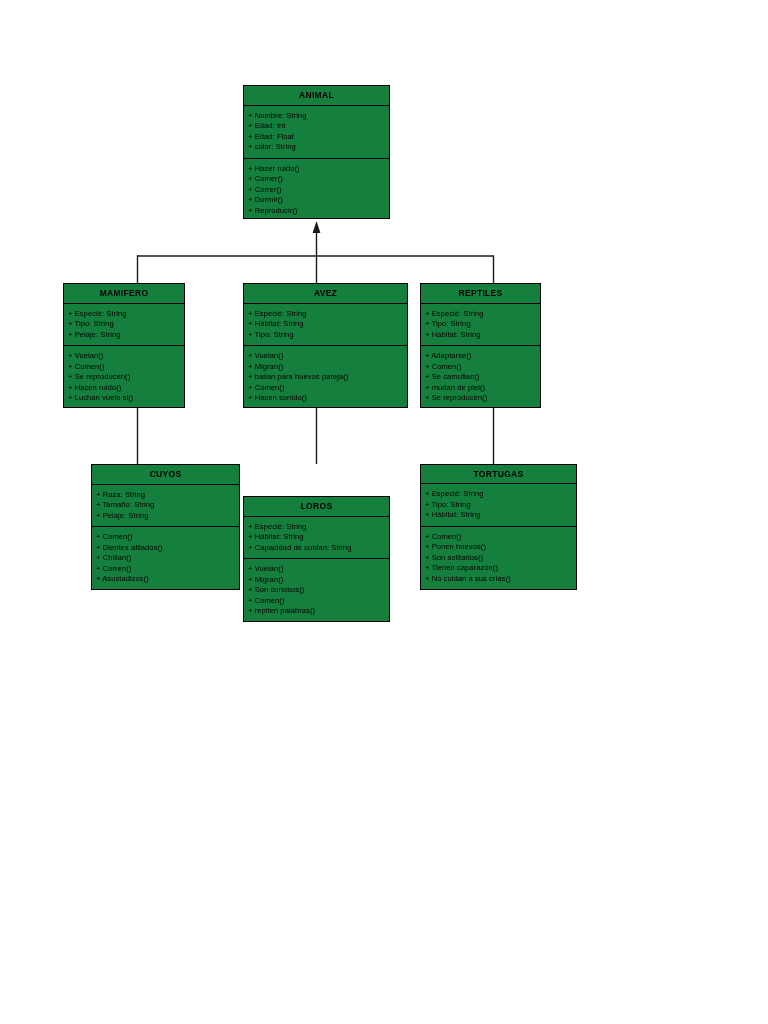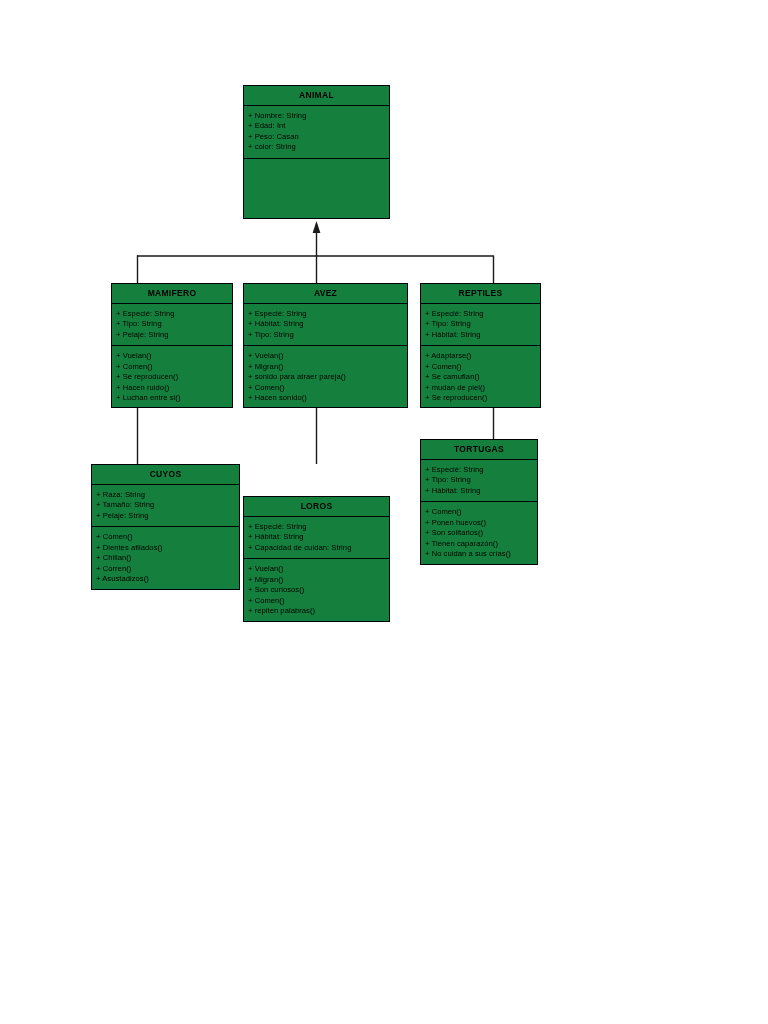--- a/index.html
+++ b/index.html
@@ -93,52 +93,59 @@
     <line x1="137.5" y1="408" x2="137.5" y2="464" stroke="#1a1a1a" stroke-width="1.4"></line>
     <line x1="316.5" y1="408" x2="316.5" y2="464" stroke="#1a1a1a" stroke-width="1.4"></line>
     <line x1="493.5" y1="408" x2="493.5" y2="464" stroke="#1a1a1a" stroke-width="1.4"></line>
   </svg>
 
   <div class="uml-class" style="left:243px; top:85px; width:147px; height:134px;">
     <div class="class-name">ANIMAL</div>
     <div class="compartment attributes">
       <div class="member">+ Nombre: String</div>
       <div class="member">+ Edad: Int</div>
-      <div class="member">+ Peso: Casan</div>
+      <div class="member">+ Edad: Float</div>
       <div class="member">+ color: String</div>
     </div>
-  </div>
-
-  <div class="uml-class" style="left:63px; top:283px; width:122px; height:125px;margin-left:48px;">
+    <div class="compartment methods">
+      <div class="member">+ Hacer ruido()</div>
+      <div class="member">+ Comer()</div>
+      <div class="member">+ Correr()</div>
+      <div class="member">+ Dormir()</div>
+      <div class="member">+ Reproducir()</div>
+    </div>
+  </div>
+
+  <div class="uml-class" style="left:63px; top:283px; width:122px; height:125px;">
     <div class="class-name">MAMIFERO</div>
     <div class="compartment attributes">
       <div class="member">+ Especié: String</div>
       <div class="member">+ Tipo: String</div>
       <div class="member">+ Pelaje: String</div>
     </div>
     <div class="compartment methods">
       <div class="member">+ Vuelan()</div>
       <div class="member">+ Comen()</div>
       <div class="member">+ Se reproducen()</div>
       <div class="member">+ Hacen ruido()</div>
-      <div class="member">+ Luchan entre si()</div>
+      <div class="member">+ Luchan vuelo si()</div>
     </div>
   </div>
 
   <div class="uml-class" style="left:243px; top:283px; width:165px; height:125px;">
     <div class="class-name">AVEZ</div>
     <div class="compartment attributes">
       <div class="member">+ Especié: String</div>
       <div class="member">+ Hábitat: String</div>
       <div class="member">+ Tipo: String</div>
     </div>
     <div class="compartment methods">
       <div class="member">+ Vuelan()</div>
       <div class="member">+ Migran()</div>
-      <div class="member">+ sonido para atraer pareja()</div>
+      <div class="member">+ bailan para huevos pareja()</div>
       <div class="member">+ Comen()</div>
       <div class="member">+ Hacen sonido()</div>
     </div>
   </div>
 
   <div class="uml-class" style="left:420px; top:283px; width:121px; height:125px;">
     <div class="class-name">REPTILES</div>
     <div class="compartment attributes">
       <div class="member">+ Especié: String</div>
       <div class="member">+ Tipo: String</div>
@@ -178,21 +185,21 @@
     </div>
     <div class="compartment methods">
       <div class="member">+ Vuelan()</div>
       <div class="member">+ Migran()</div>
       <div class="member">+ Son curiosos()</div>
       <div class="member">+ Comen()</div>
       <div class="member">+ repiten palabras()</div>
     </div>
   </div>
 
-  <div class="uml-class" style="left:420px; top:439px; width:118px; height:126px;">
+  <div class="uml-class" style="left:420px; top:464px; width:157px; height:126px;justify-content:center;">
     <div class="class-name">TORTUGAS</div>
     <div class="compartment attributes">
       <div class="member">+ Especié: String</div>
       <div class="member">+ Tipo: String</div>
       <div class="member">+ Hábitat: String</div>
     </div>
     <div class="compartment methods">
       <div class="member">+ Comen()</div>
       <div class="member">+ Ponen huevos()</div>
       <div class="member">+ Son solitarios()</div>

